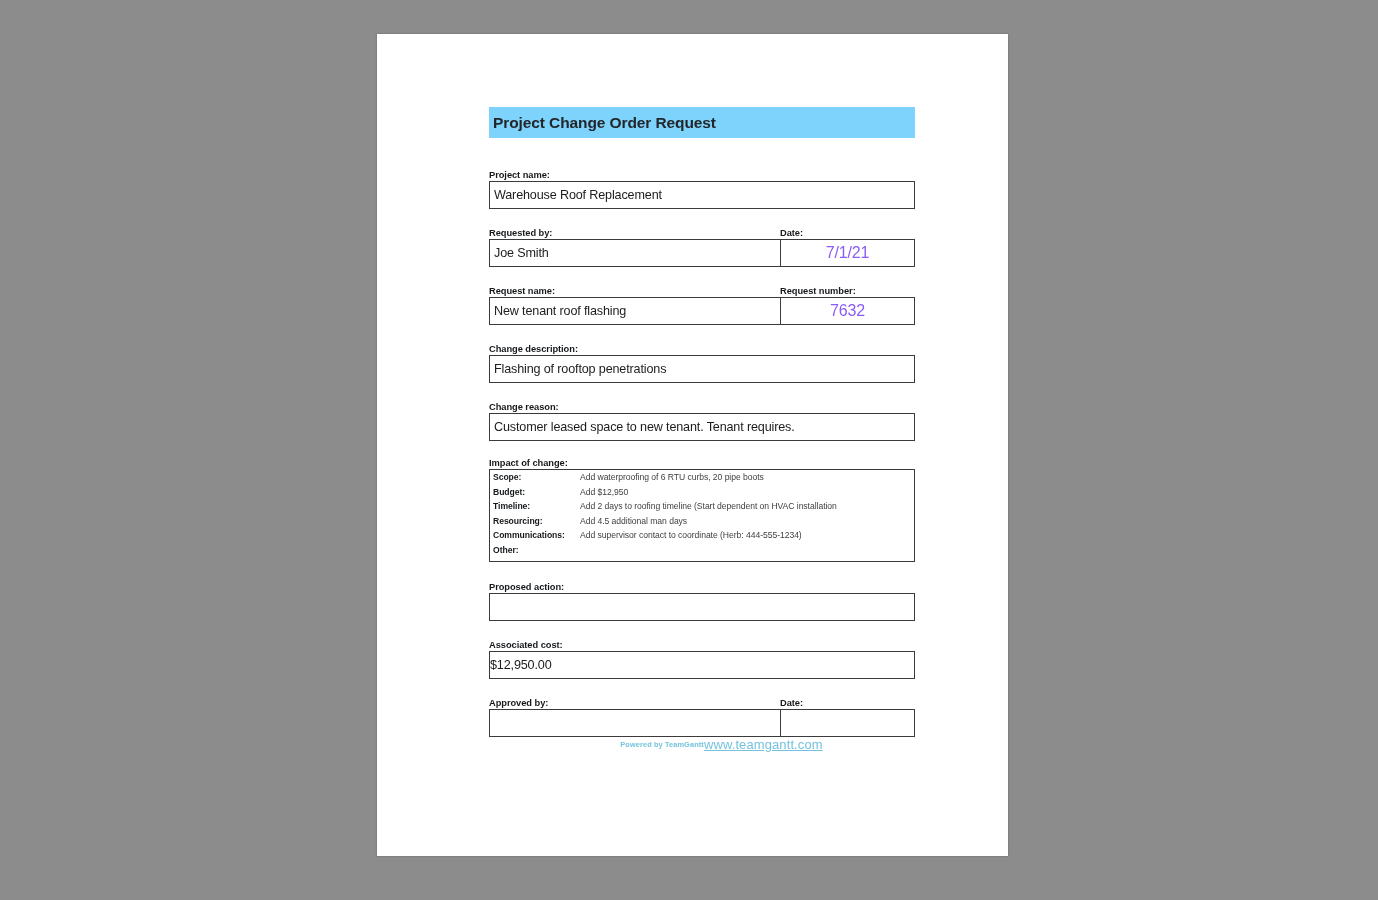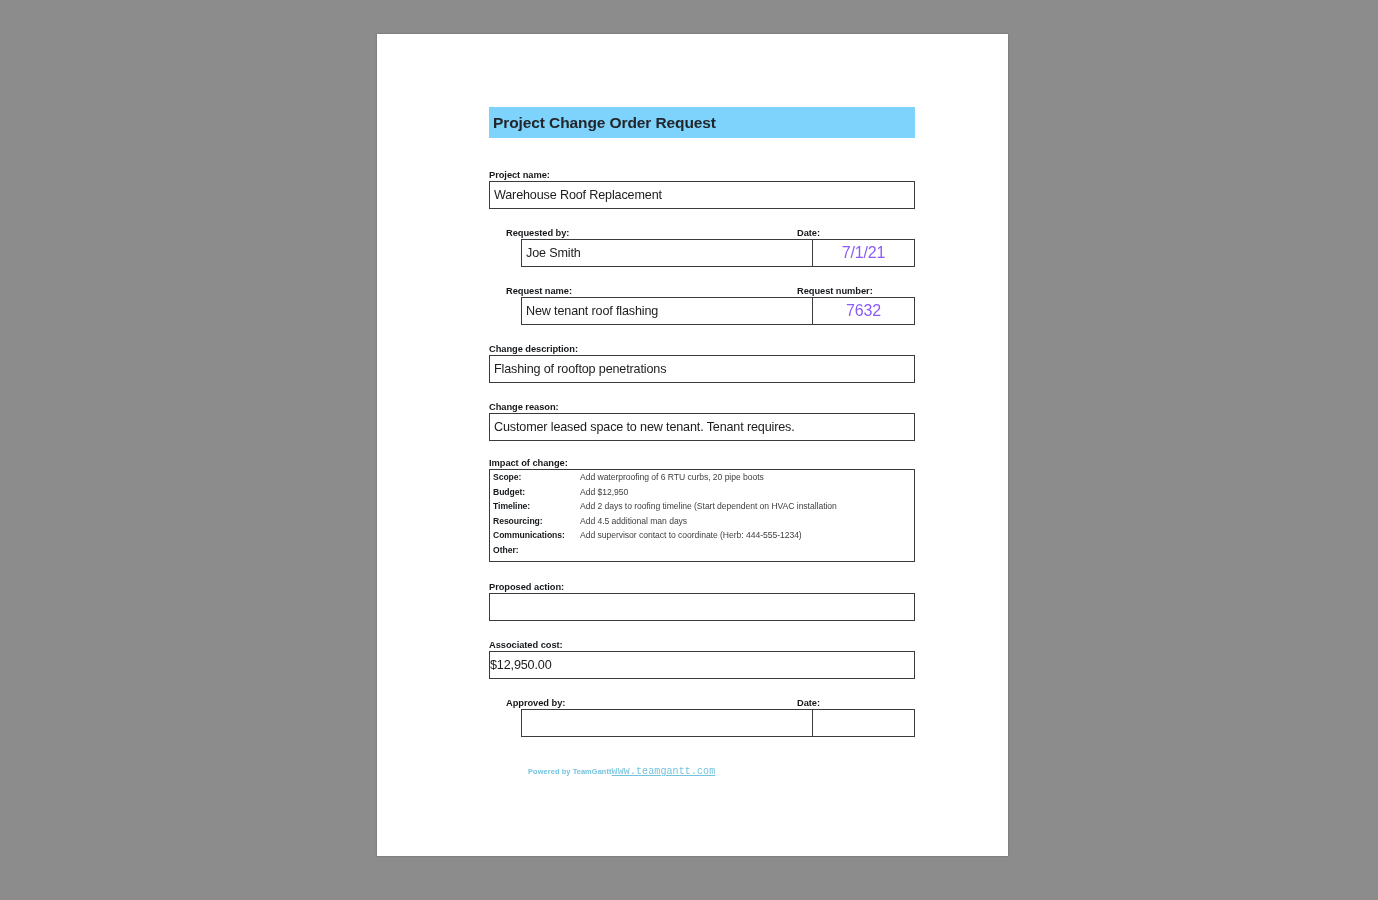--- a/index.html
+++ b/index.html
@@ -74,31 +74,29 @@
   .box .value.right {
     width: 100%;
     text-align: left;
     padding-right: 5px;
     padding-left: 0;
   }
 
   
   .two-col-labels {
     display: flex;
-    margin-left: 17px;
   }
   .two-col-labels .left-label { width: 291px; }
   .two-col-labels .right-label { flex: 1; }
 
   .split-box {
     border: 1px solid #3b3b3b;
     box-sizing: border-box;
     height: 28px;
     display: flex;
-    margin-left: 32px;
   }
   .split-box .cell-left {
     width: 290px;
     border-right: 1px solid #3b3b3b;
     display: flex;
     align-items: center;
   }
   .split-box .cell-right {
     flex: 1;
     display: flex;
@@ -149,37 +147,35 @@
 
   
   .gap-title   { height: 31px; }
   .gap-sm      { height: 16px; }
   .gap-md      { height: 18px; }
   .gap-lg      { height: 19px; }
 
   
   .footer {
     display: flex;
-    justify-content: flex-start;
-    align-items: center;
-    margin-top: 29px;
+    justify-content: center;
+    align-items: center;
     padding-left: 39px;
   }
   .footer .powered {
     font-size: 7.4px;
     font-weight: bold;
     color: #74c3de;
     letter-spacing: 0.1px;
   }
   .footer .site-link {
-    font-size: 10px;
+    font-size: 13px;
     color: #74c3de;
     text-decoration: underline;
     letter-spacing: 0.1px;
-    font-family: Liberation Mono, monospace;
   }
 </style>
 </head>
 <body>
 
 <div id="page">
   <div id="sheet">
 
     <div class="title-bar">
       <span class="title-text">Project Change Order Request</span>

